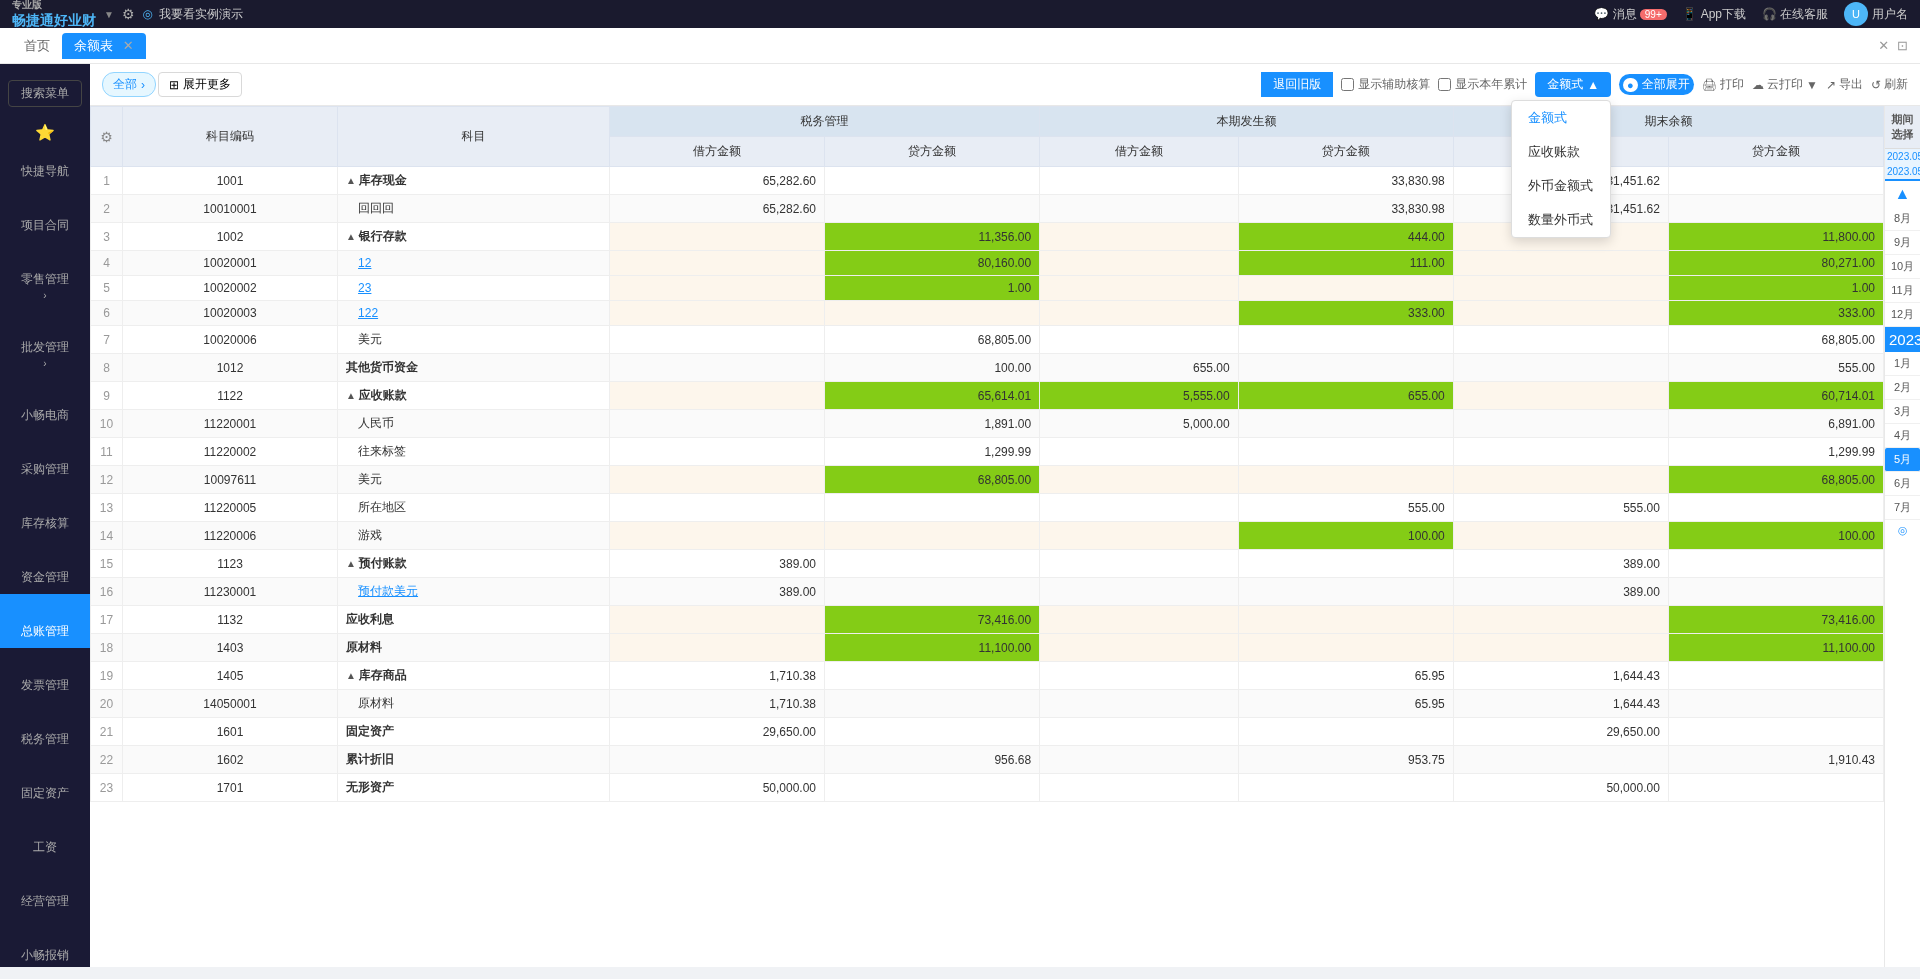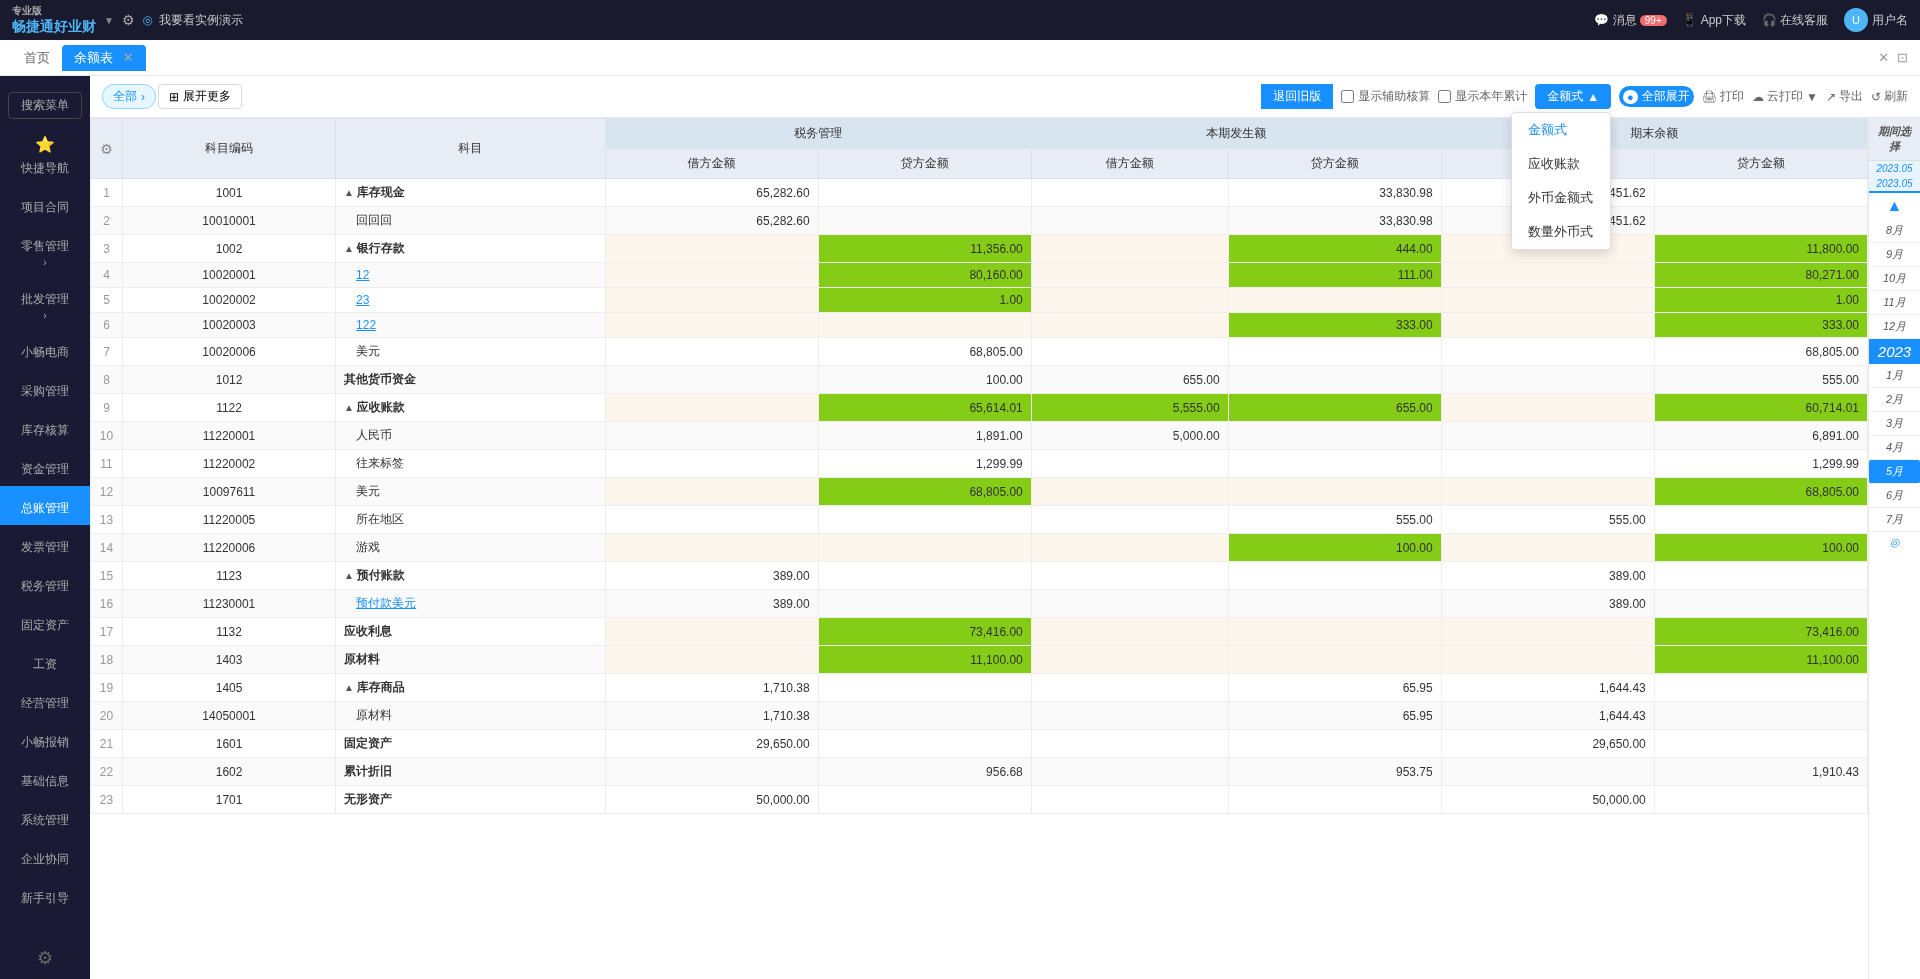--- a/index.html
+++ b/index.html
@@ -1,19 +1,19 @@
 <!DOCTYPE html>
 <html><head>
   <meta charset="utf-8">
   <style>
     * { box-sizing: border-box; margin: 0; padding: 0; }
     body { font-family: 'Microsoft YaHei', Arial, sans-serif; font-size: 13px; background: #f0f2f5; color: #333; height: 979px; overflow: hidden; }
 
     
-    .top-bar { height: 40px; background: #1a1a2e; display: flex; align-items: center; justify-content: space-between; padding: 0 12px; }
+    .top-bar { height: 28px; background: #1a1a2e; display: flex; align-items: center; justify-content: space-between; padding: 0 12px; }
     .top-bar-left { display: flex; align-items: center; gap: 8px; }
     .top-bar-logo { color: #4db6f7; font-size: 14px; font-weight: bold; }
     .top-bar-logo span { font-size: 10px; color: #aaa; display: block; }
     .top-bar-center { display: flex; align-items: center; gap: 6px; color: #ccc; font-size: 12px; }
     .top-bar-right { display: flex; align-items: center; gap: 16px; color: #ccc; font-size: 12px; }
     .top-bar-right .badge { background: #f56c6c; color: white; border-radius: 10px; padding: 0 5px; font-size: 10px; }
 
     
     .tab-bar { height: 36px; background: #fff; display: flex; align-items: center; padding: 0 12px; border-bottom: 1px solid #e8e8e8; }
     .tab-item { padding: 4px 12px; border-radius: 4px 4px 0 0; font-size: 13px; cursor: pointer; color: #666; }
@@ -22,21 +22,21 @@
 
     
     .main-layout { display: flex; height: calc(979px - 40px - 36px); }
 
     
     .sidebar { width: 90px; background: #1a1a35; display: flex; flex-direction: column; padding-top: 8px; }
     .sidebar-search { padding: 8px; }
     .sidebar-search-btn { background: transparent; border: 1px solid #444; color: #aaa; font-size: 12px; padding: 4px 8px; border-radius: 4px; width: 100%; cursor: pointer; text-align: center; }
     .sidebar-item { padding: 8px 6px; text-align: center; cursor: pointer; color: #aaa; font-size: 12px; }
     .sidebar-item.active { color: white; background: #1890ff; }
-    .sidebar-item .item-label { display: block; margin-top: 6px; }
+    .sidebar-item .item-label { display: block; margin-top: 21px; }
     .sidebar-bottom { margin-top: auto; padding: 10px; text-align: center; }
     .sidebar-settings { color: #666; cursor: pointer; font-size: 18px; }
 
     
     .content { flex: 1; display: flex; flex-direction: column; overflow: hidden; background: #f0f2f5; }
 
     
     .toolbar { background: #fff; padding: 8px 12px; display: flex; align-items: center; gap: 8px; border-bottom: 1px solid #e8e8e8; }
     .toolbar-left { display: flex; align-items: center; gap: 2px; flex: 1; }
     .all-tag { background: #e6f7ff; color: #1890ff; border: 1px solid #91d5ff; padding: 3px 10px; border-radius: 12px; font-size: 12px; display: flex; align-items: center; gap: 4px; }
@@ -63,21 +63,21 @@
     .row-num { color: #999; }
     .link-text { color: #1890ff; text-decoration: underline; cursor: pointer; }
     .triangle { color: #555; font-size: 10px; }
 
     
     .dropdown-menu { position: absolute; background: white; border: 1px solid #ddd; border-radius: 4px; box-shadow: 0 4px 12px rgba(0,0,0,0.15); z-index: 100; min-width: 100px; }
     .dropdown-item { padding: 8px 16px; font-size: 13px; cursor: pointer; color: #333; }
     .dropdown-item.active { color: #1890ff; }
 
     
-    .date-panel { width: 52px; background: #fff; border-left: 1px solid #e8e8e8; display: flex; flex-direction: column; font-size: 11px; overflow-y: auto; font-style: italic; }
+    .date-panel { width: 36px; background: #fff; border-left: 1px solid #e8e8e8; display: flex; flex-direction: column; font-size: 11px; overflow-y: auto; }
     .date-month { padding: 4px 4px; text-align: center; cursor: pointer; color: #555; border-bottom: 1px solid #f0f0f0; }
     .date-month.active { background: #1890ff; color: white; border-radius: 2px; }
     .date-year { background: #1890ff; color: white; padding: 4px; text-align: center; font-size: 15px; }
     .date-nav { text-align: center; padding: 4px; cursor: pointer; color: #1890ff; font-size: 16px; }
     .date-range { background: #f0f7ff; color: #1890ff; font-size: 10px; padding: 2px 4px; text-align: center; }
 
     
     .dropdown-arrow { font-size: 10px; color: #888; cursor: pointer; }
 
     

